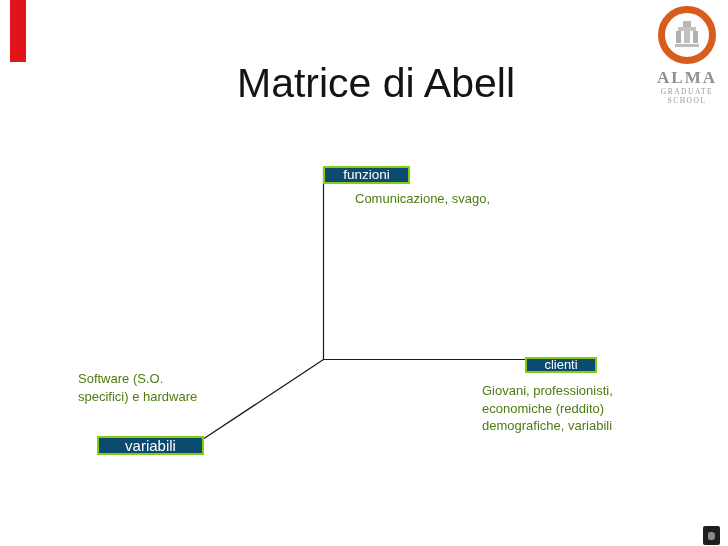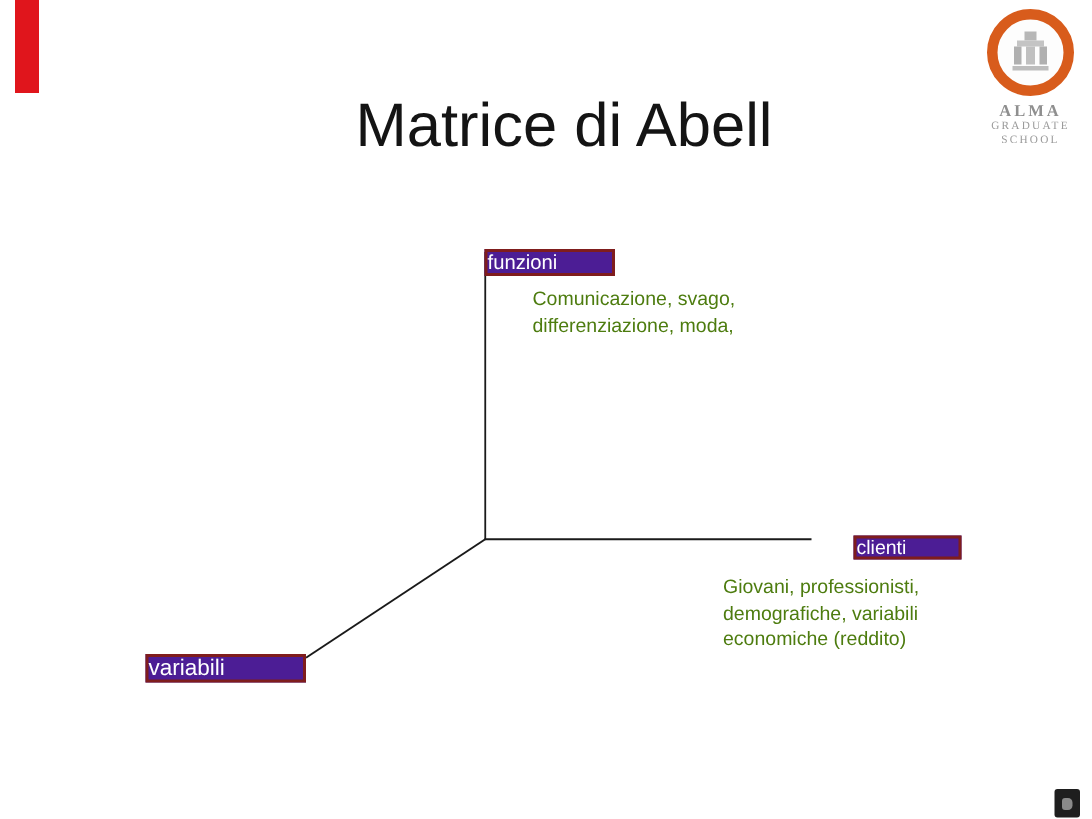--- a/index.html
+++ b/index.html
@@ -16,36 +16,36 @@
     letter-spacing:0px;
   }
   
   .logo{position:absolute;left:648px;top:6px;width:78px;text-align:center;}
   .seal{
     position:relative;width:44px;height:44px;margin:0 auto;
     background:#fdfdfd;border:7px solid #d85c1c;border-radius:50%;
   }
   .seal svg{position:absolute;left:7px;top:6px;}
   .logo-alma{
-    margin-top:4px;font-family:"Liberation Serif", serif;font-size:11px;
+    margin-top:4px;font-family:"Liberation Serif", serif;font-size:17px;
     letter-spacing:2px;color:#8f8f8f;font-weight:700;
   }
   .logo-grad,.logo-school{
     font-family:"Liberation Serif", serif;font-size:7.5px;letter-spacing:1.5px;
     color:#9a9a9a;line-height:8.5px;
   }
   
   .axes{position:absolute;left:0;top:0;}
   
   .axis-label{
-    position:absolute;background:#4c1d95;border:2px solid #7f1d1d;
-    color:#ffffff;text-align:left;box-sizing:border-box;
+    position:absolute;background:#0c4a6e;border:2px solid #84cc16;
+    color:#ffffff;text-align:center;box-sizing:border-box;
   }
   .lbl-funzioni{left:323px;top:166px;width:87px;height:18px;font-size:13.5px;line-height:14px;}
-  .lbl-clienti{left:569px;top:357px;width:72px;height:16px;font-size:13px;line-height:12px;}
+  .lbl-clienti{left:525px;top:357px;width:72px;height:16px;font-size:13px;line-height:12px;}
   .lbl-tecnologia{left:97px;top:436px;width:107px;height:19px;font-size:15px;line-height:15px;}
   
   .desc{position:absolute;font-size:13px;line-height:17.6px;color:#4d7c0f;white-space:nowrap;}
   .desc-funzioni{left:355px;top:190px;}
   .desc-clienti{left:458px;top:382px;margin-left:24px;}
   .desc-tecnologia{left:78px;top:370px;}
   
   .bottom-icon{
     position:absolute;left:703px;top:526px;width:17px;height:19px;
     background:#1e1e1e;border-radius:2px;
@@ -85,25 +85,28 @@
     <line x1="323" y1="359.5" x2="541" y2="359.5" stroke="#1a1a1a" stroke-width="1.2"></line>
     <line x1="323.5" y1="359.5" x2="204" y2="438.5" stroke="#1a1a1a" stroke-width="1.3"></line>
   </svg>
 
   <div class="axis-label lbl-funzioni">funzioni</div>
   <div class="axis-label lbl-clienti">clienti</div>
   <div class="axis-label lbl-tecnologia">variabili</div>
 
   <div class="desc desc-funzioni">
     <div>Comunicazione, svago,</div>
-    <div>differenziazione, moda,</div>
   </div>
 
   <div class="desc desc-clienti">
     <div>Giovani, professionisti,</div>
+    <div>economiche (reddito)</div>
     <div>demografiche, variabili</div>
-    <div>economiche (reddito)</div>
   </div>
 
+  <div class="desc desc-tecnologia">
+    <div>Software (S.O.</div>
+    <div>specifici) e hardware</div>
+  </div>
 
   <div class="bottom-icon"></div>
 
 </div>
 
 </body></html>

